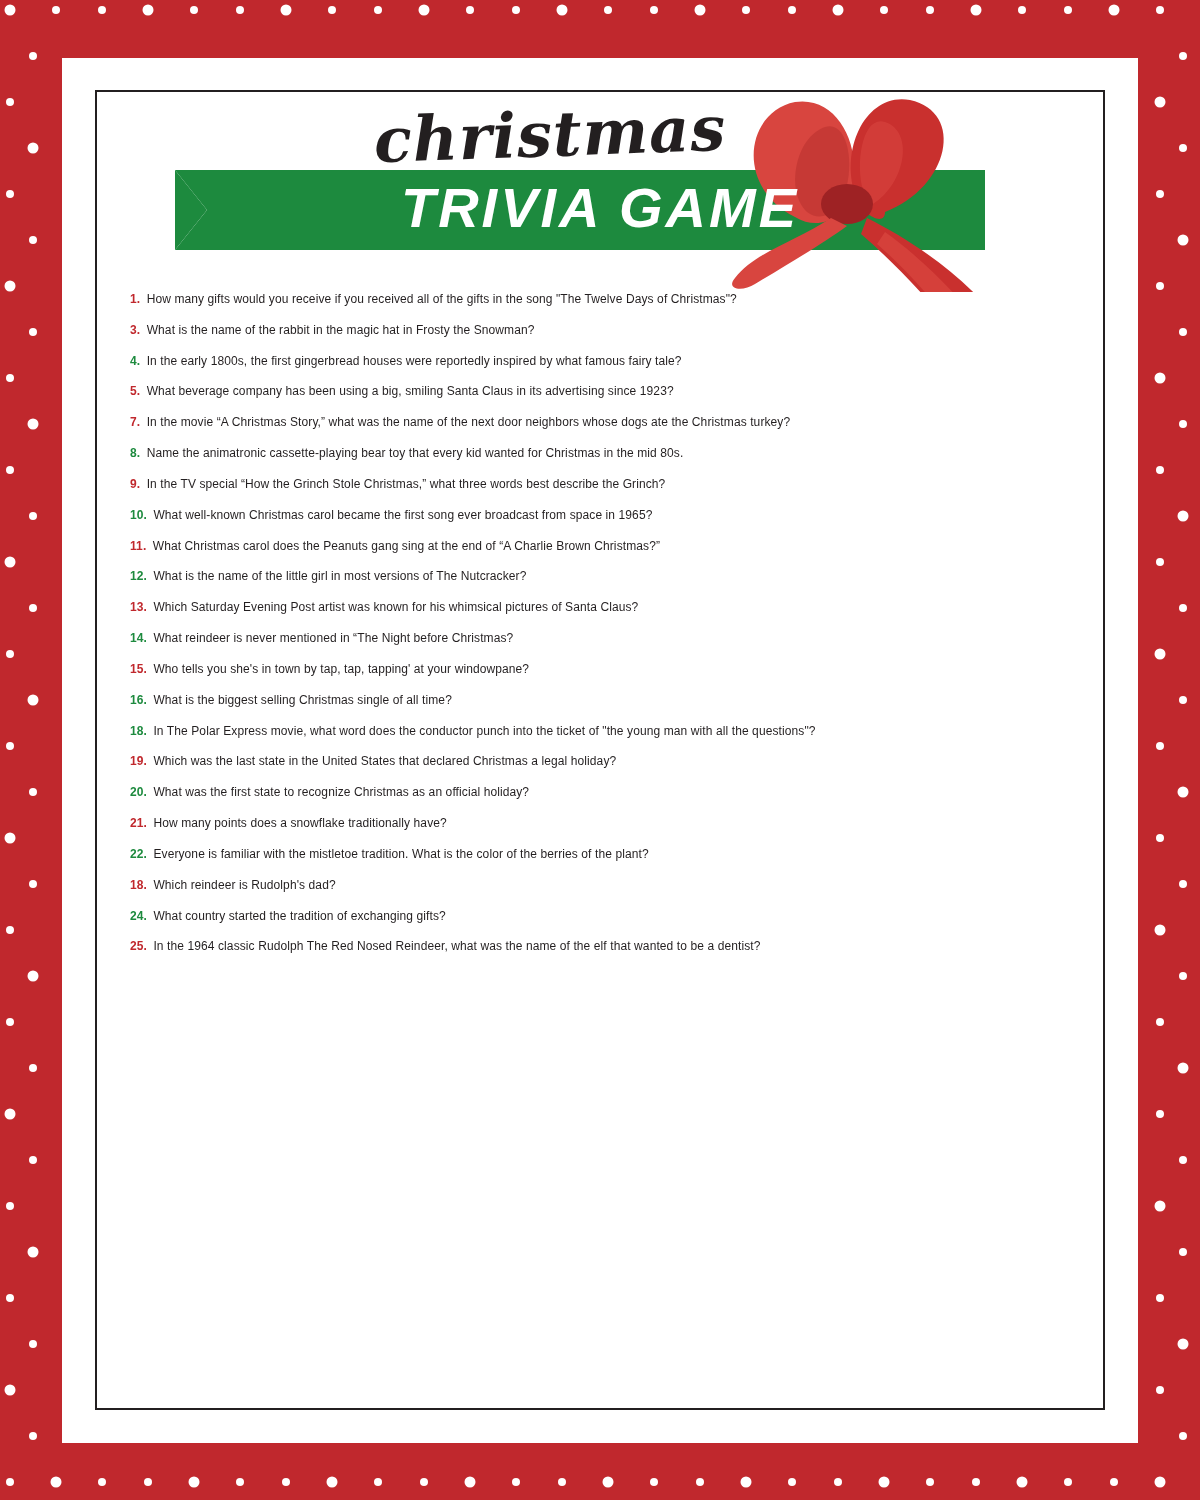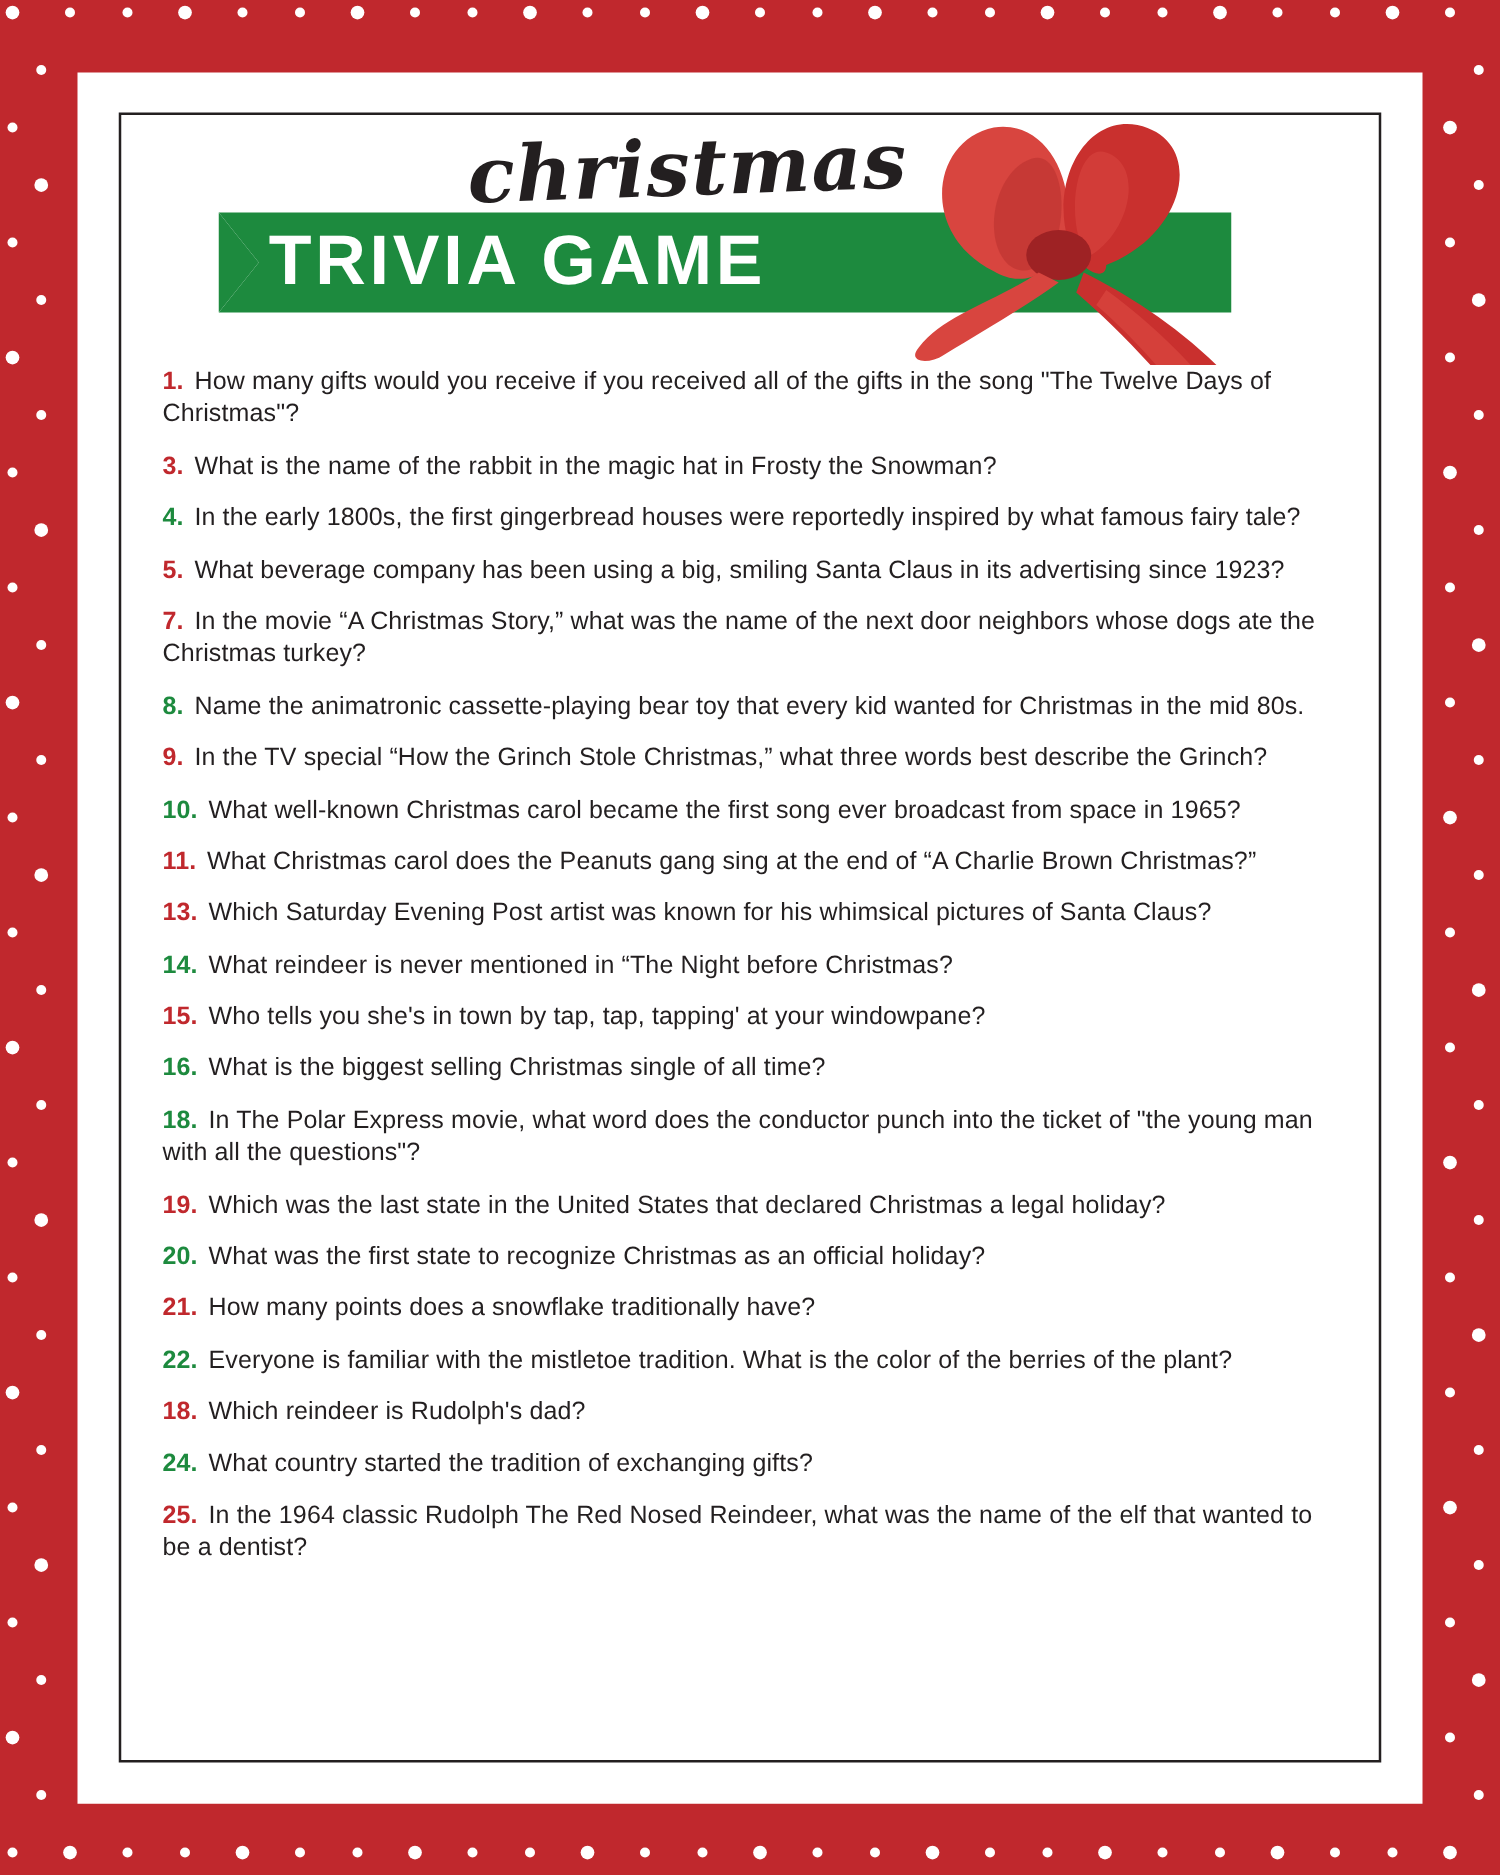--- a/index.html
+++ b/index.html
@@ -71,40 +71,41 @@
     color: #231f20;
     letter-spacing: 1px;
     transform: rotate(-2deg);
     z-index: 8;
   }
   .banner-title {
     position: absolute;
     left: 120px;
     top: 83px;
     width: 770px;
-    text-align: left;
+    text-align: center;
     font-family: "Liberation Sans", sans-serif;
     font-weight: bold;
     font-size: 56px;
     letter-spacing: 3px;
     color: #ffffff;
     z-index: 8;
+    font-style: italic;
   }
 
   
   .questions {
     position: absolute;
     left: 130px;
     top: 292px;
     width: 945px;
     z-index: 7;
   }
   .q-item {
     margin-bottom: 15px;
-    font-size: 20px;
+    font-size: 12px;
     line-height: 1.32;
     color: #231f20;
     letter-spacing: 0.1px;
   }
   .q-num {
     font-weight: bold;
     margin-right: 3px;
   }
   .q-num.red { color: #c0282d; }
   .q-num.green { color: #1d8a3e; }
@@ -263,20 +264,21 @@
 <div class="questions">
     <div class="q-item"><span class="q-num red">1.</span> <span class="q-text">How many gifts would you receive if you received all of the gifts in the song "The Twelve Days of Christmas"?</span></div>
     <div class="q-item"><span class="q-num red">3.</span> <span class="q-text">What is the name of the rabbit in the magic hat in Frosty the Snowman?</span></div>
     <div class="q-item"><span class="q-num green">4.</span> <span class="q-text">In the early 1800s, the first gingerbread houses were reportedly inspired by what famous fairy tale?</span></div>
     <div class="q-item"><span class="q-num red">5.</span> <span class="q-text">What beverage company has been using a big, smiling Santa Claus in its advertising since 1923?</span></div>
     <div class="q-item"><span class="q-num red">7.</span> <span class="q-text">In the movie “A Christmas Story,” what was the name of the next door neighbors whose dogs ate the Christmas turkey?</span></div>
     <div class="q-item"><span class="q-num green">8.</span> <span class="q-text">Name the animatronic cassette-playing bear toy that every kid wanted for Christmas in the mid 80s.</span></div>
     <div class="q-item"><span class="q-num red">9.</span> <span class="q-text">In the TV special “How the Grinch Stole Christmas,” what three words best describe the Grinch?</span></div>
     <div class="q-item"><span class="q-num green">10.</span> <span class="q-text">What well-known Christmas carol became the first song ever broadcast from space in 1965?</span></div>
     <div class="q-item"><span class="q-num red">11.</span> <span class="q-text">What Christmas carol does the Peanuts gang sing at the end of “A Charlie Brown Christmas?”</span></div>
+    <div class="q-item"><span class="q-num green">12.</span> <span class="q-text">What is the name of the little girl in most versions of The Nutcracker?</span></div>
     <div class="q-item"><span class="q-num red">13.</span> <span class="q-text">Which Saturday Evening Post artist was known for his whimsical pictures of Santa Claus?</span></div>
     <div class="q-item"><span class="q-num green">14.</span> <span class="q-text">What reindeer is never mentioned in “The Night before Christmas?</span></div>
     <div class="q-item"><span class="q-num red">15.</span> <span class="q-text">Who tells you she's in town by tap, tap, tapping' at your windowpane?</span></div>
     <div class="q-item"><span class="q-num green">16.</span> <span class="q-text">What is the biggest selling Christmas single of all time?</span></div>
     <div class="q-item"><span class="q-num green">18.</span> <span class="q-text">In The Polar Express movie, what word does the conductor punch into the ticket of "the young man with all the questions"?</span></div>
     <div class="q-item"><span class="q-num red">19.</span> <span class="q-text">Which was the last state in the United States that declared Christmas a legal holiday?</span></div>
     <div class="q-item"><span class="q-num green">20.</span> <span class="q-text">What was the first state to recognize Christmas as an official holiday?</span></div>
     <div class="q-item"><span class="q-num red">21.</span> <span class="q-text">How many points does a snowflake traditionally have?</span></div>
     <div class="q-item"><span class="q-num green">22.</span> <span class="q-text">Everyone is familiar with the mistletoe tradition.  What is the color of the berries of the plant?</span></div>
     <div class="q-item"><span class="q-num red">18.</span> <span class="q-text">Which reindeer is Rudolph's dad?</span></div>

